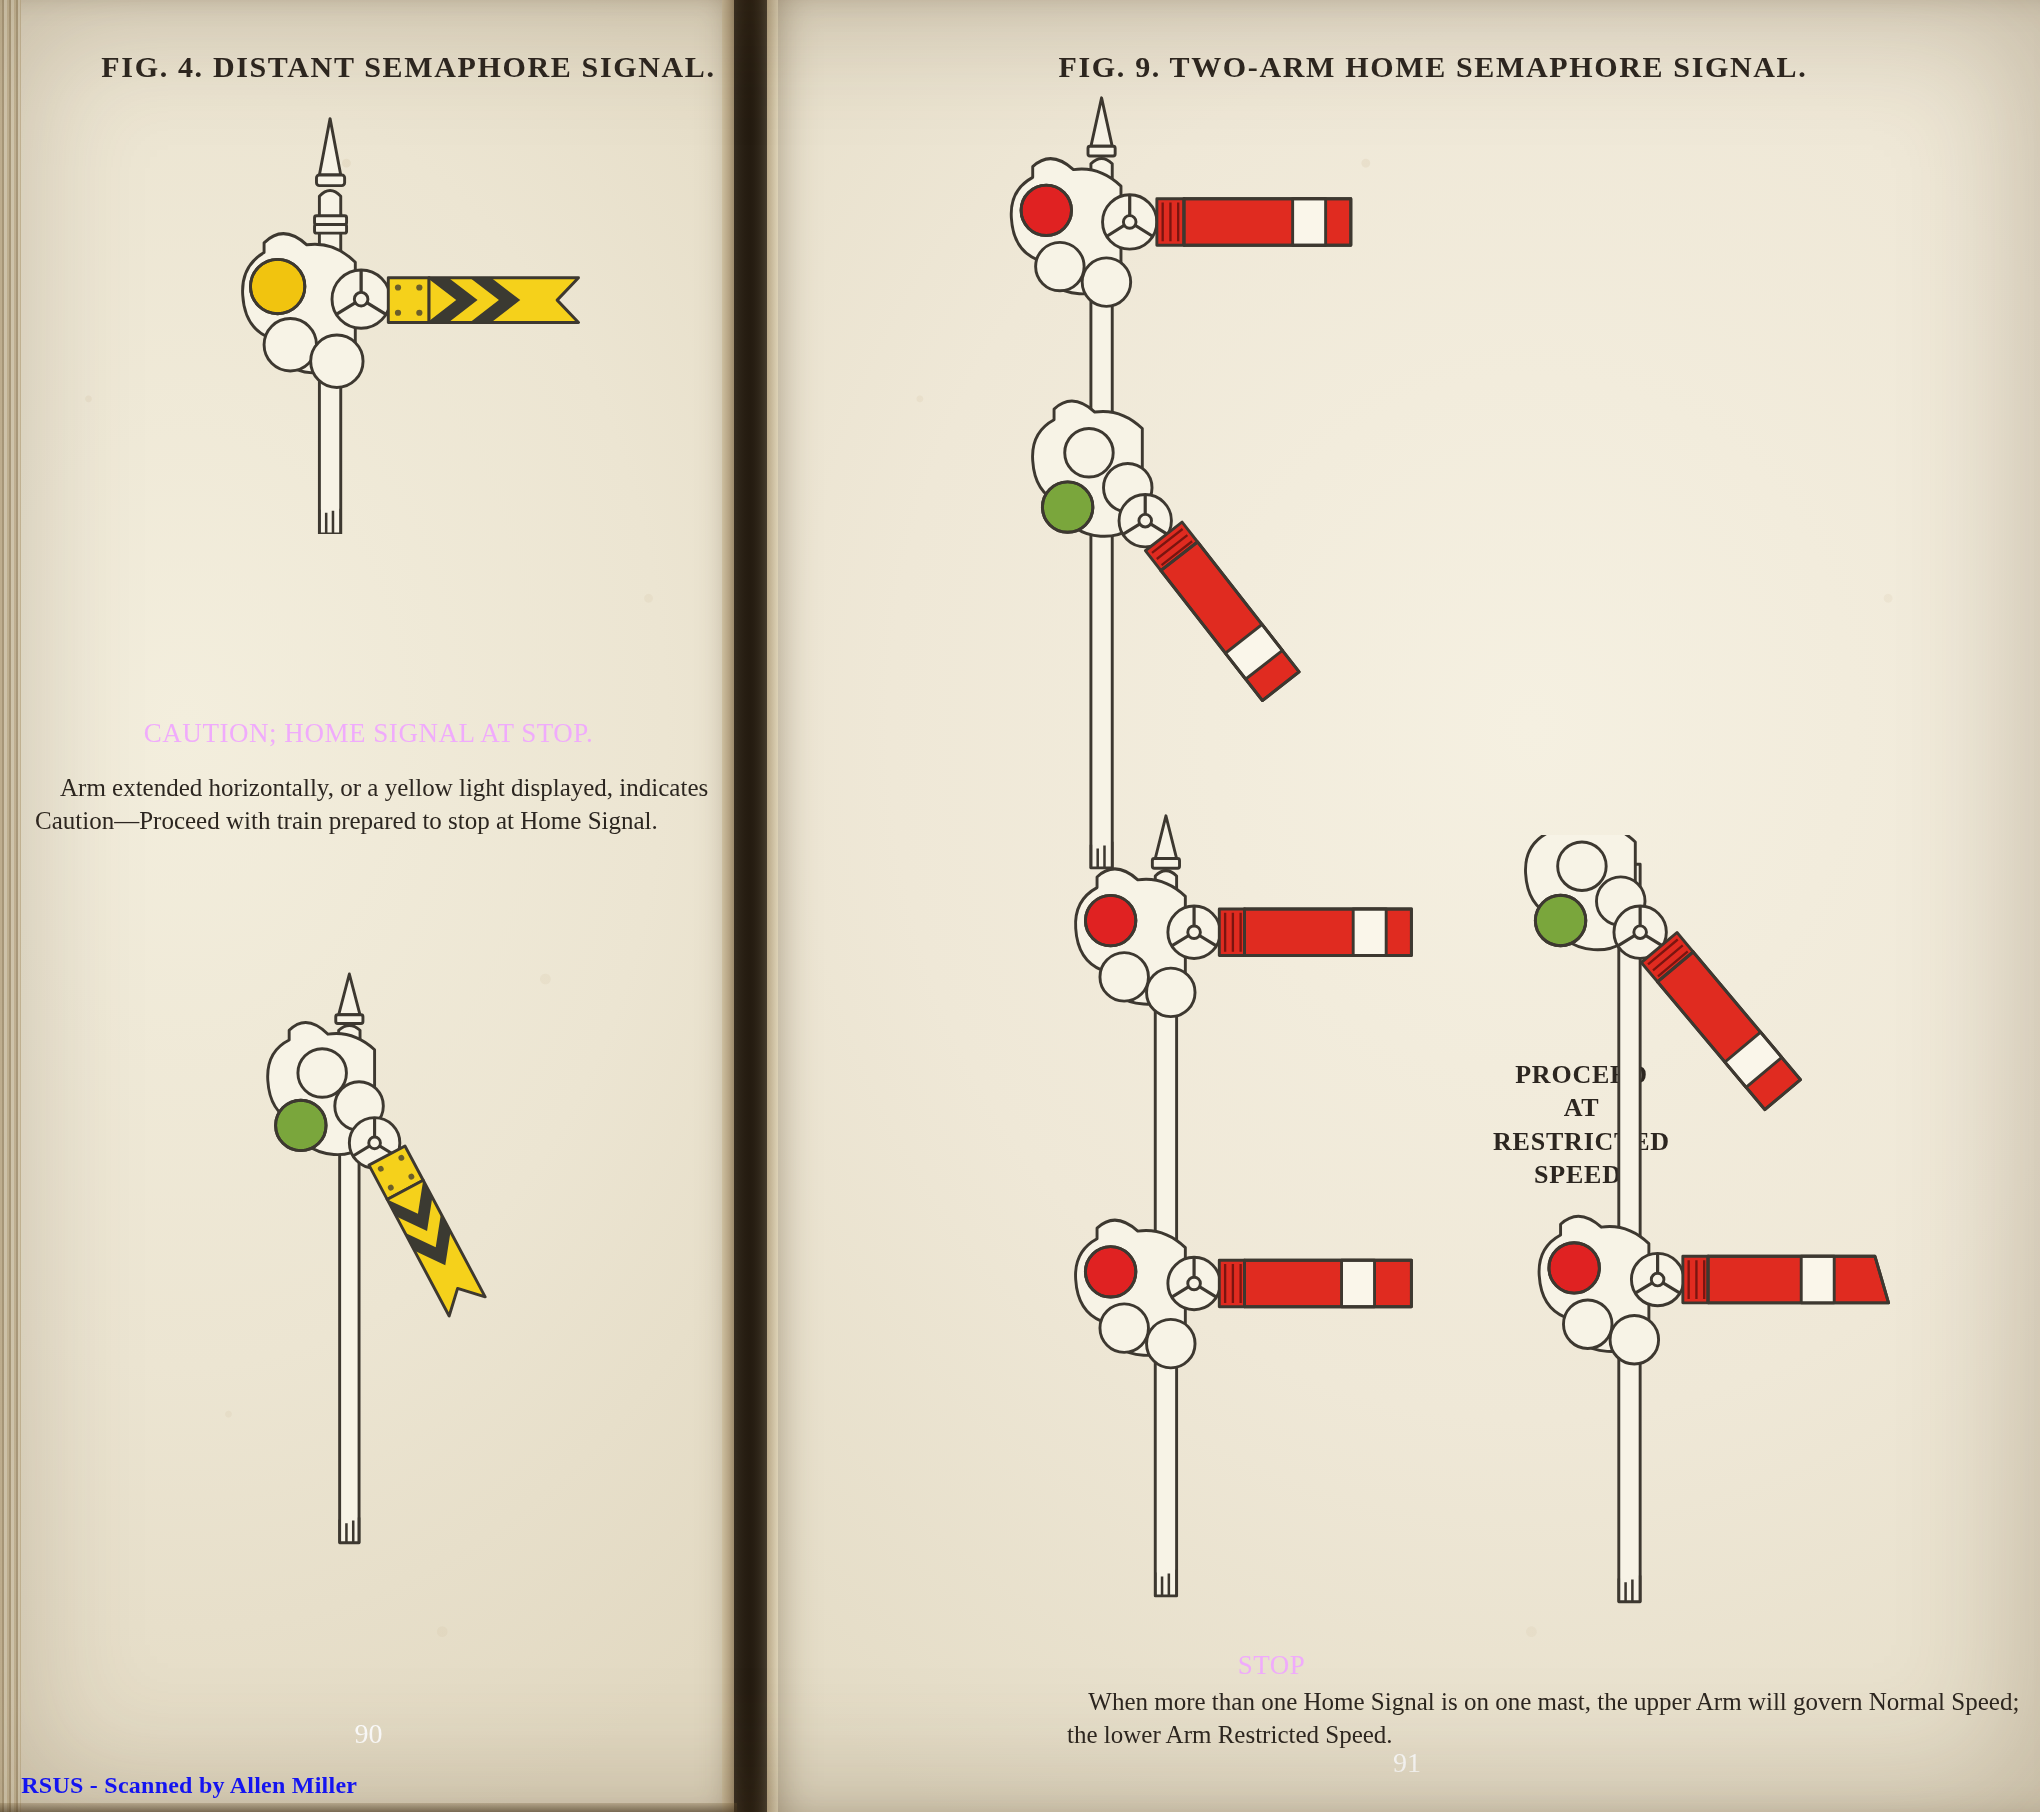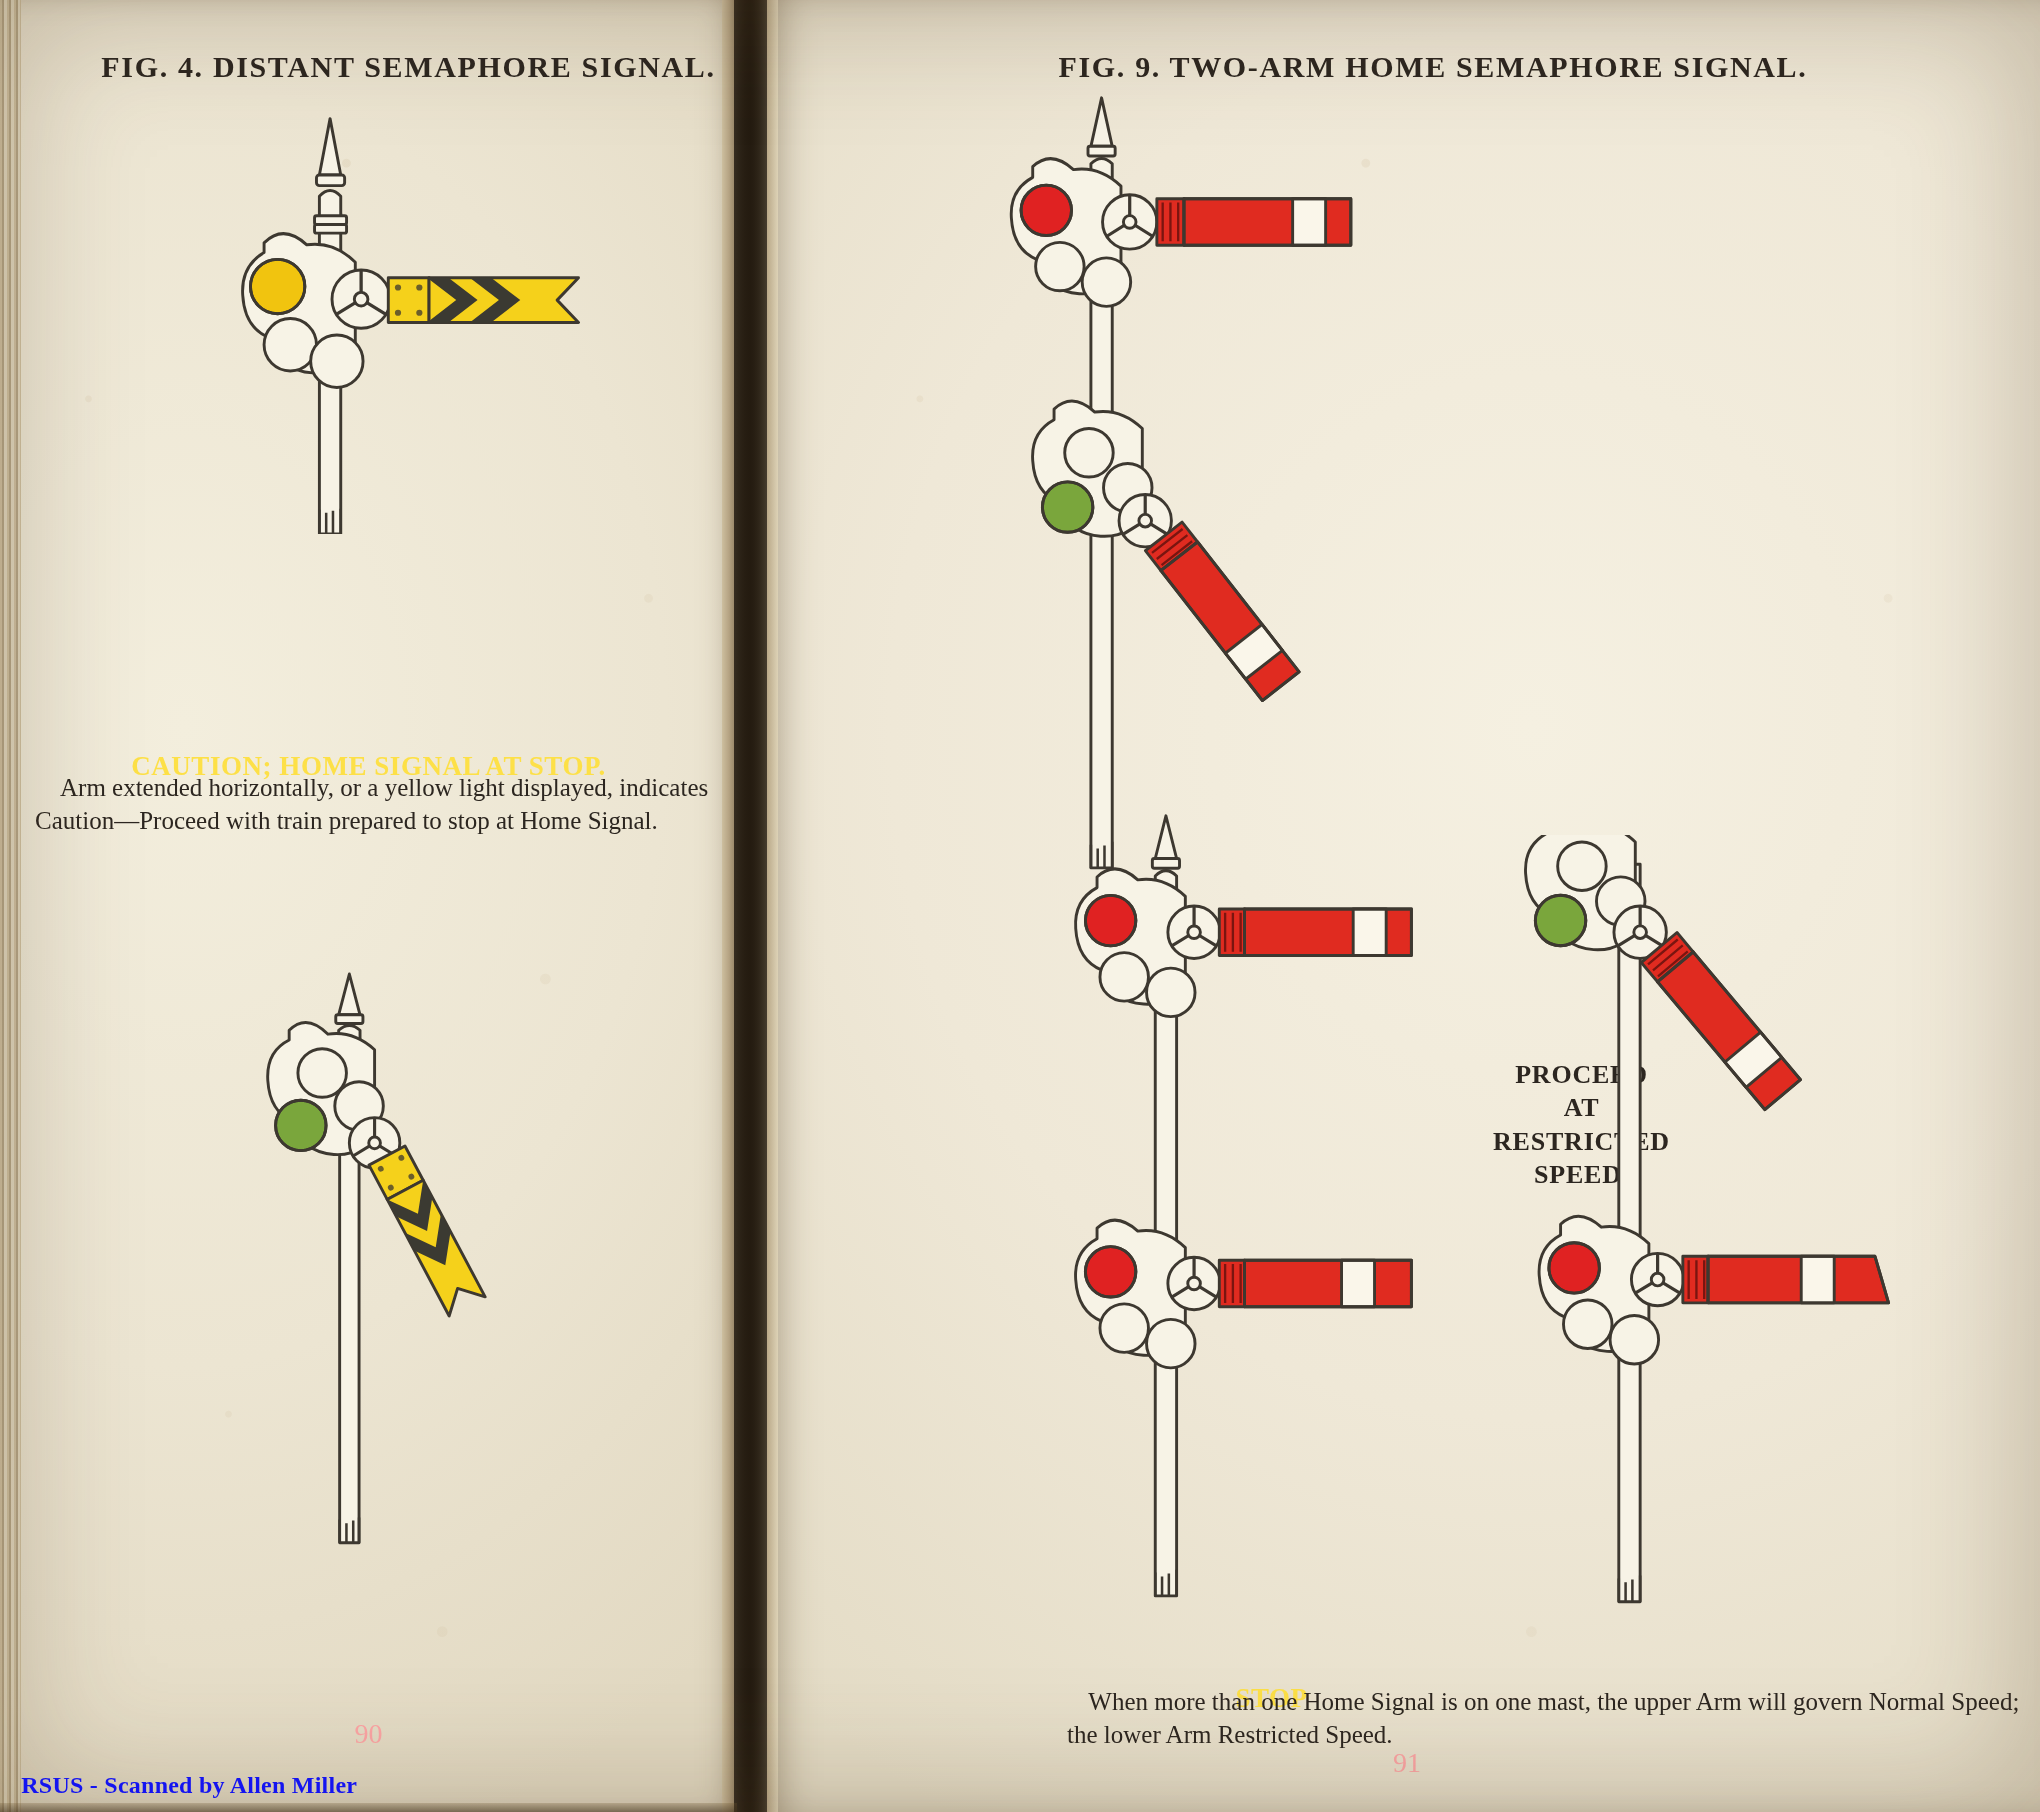--- a/index.html
+++ b/index.html
@@ -62,32 +62,32 @@
   }
 
   
   .fig-title{
     position:absolute;text-align:center;
     font-weight:bold;letter-spacing:.055em;color:#2c2620;
     font-size:30px;
     margin-left:40px;
   }
   .caption-head{
-    position:absolute;text-align:center;font-weight:bold;
-    letter-spacing:.02em;color:#fde047;font-size:27px;margin-top:33px;
+    position:absolute;text-align:center;font-weight:normal;
+    letter-spacing:.02em;color:#f0abfc;font-size:27px;
   }
   .body-text{
     position:absolute;color:#2c2620;font-size:25px;line-height:1.32;
   }
   .stack-label{
     position:absolute;text-align:center;font-weight:bold;
     color:#2c2620;font-size:26px;line-height:1.28;letter-spacing:.03em;
   }
   .folio{
-    position:absolute;text-align:center;color:#fca5a5;font-size:28px;
+    position:absolute;text-align:center;color:#ffffff;font-size:28px;
   }
   #watermark{
     position:absolute;left:21.3px;bottom:13.6px;
     color:#1414f0;font-family:Liberation Serif, serif;
     font-weight:bold;font-size:24px;letter-spacing:.01em;
   }
   .sigwrap{position:absolute;}
 </style>
 </head>
 <body>

